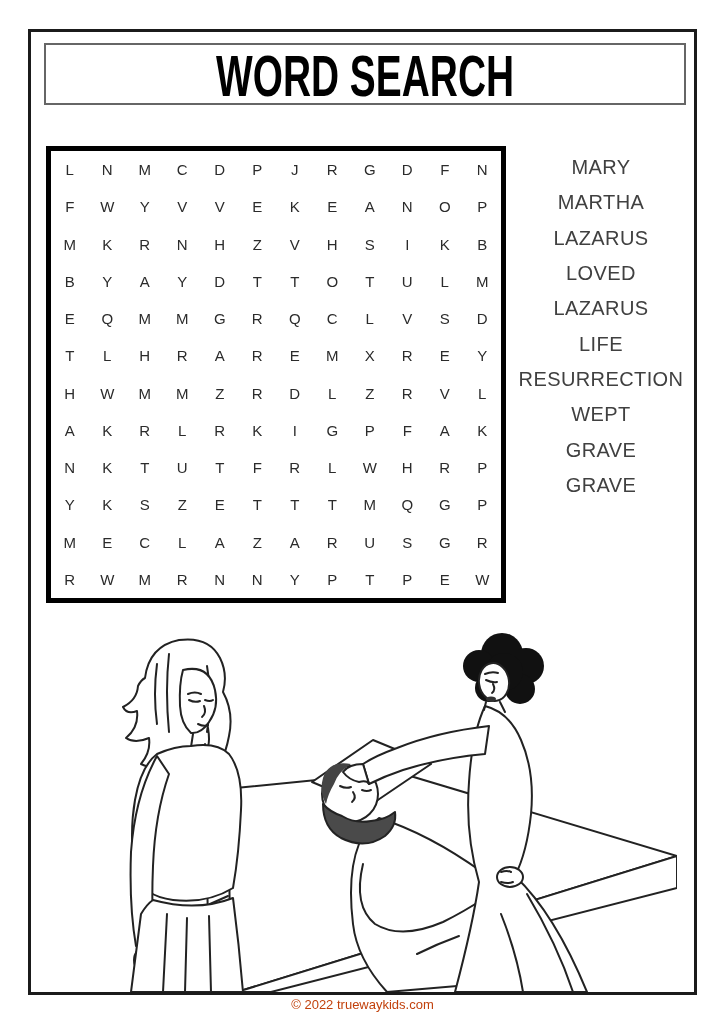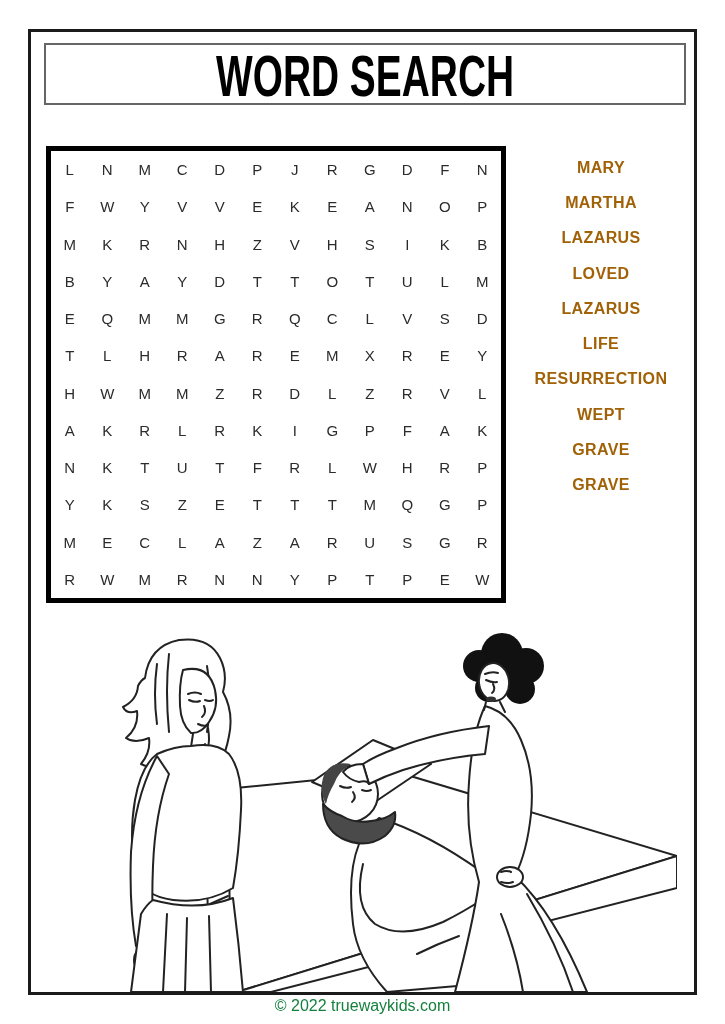--- a/index.html
+++ b/index.html
@@ -31,29 +31,29 @@
   .cell{
     display:flex;align-items:center;justify-content:center;
     font-size:15px;color:#2b2b2b;font-weight:400;
   }
   .word-list{
     position:absolute;left:506px;top:150px;width:190px;
     display:flex;flex-direction:column;align-items:center;
   }
   .word{
     height:35.3px;display:flex;align-items:center;justify-content:center;
-    font-weight:bold;font-size:16px;letter-spacing:0.4px;color:#a16207;
+    font-weight:normal;font-size:20px;letter-spacing:0.4px;color:#404040;
     white-space:nowrap;
   }
   .illustration{
     position:absolute;left:57px;top:614px;width:620px;height:378px;
   }
   .footer{
     position:absolute;left:0;top:997px;width:725px;text-align:center;
-    font-size:16px;color:#15803d;
+    font-size:13px;color:#c2410c;
   }
 </style>
 </head>
 <body>
 
 <div class="sheet">
 
   <div class="outer-border"></div>
 
   <div class="title-box">

